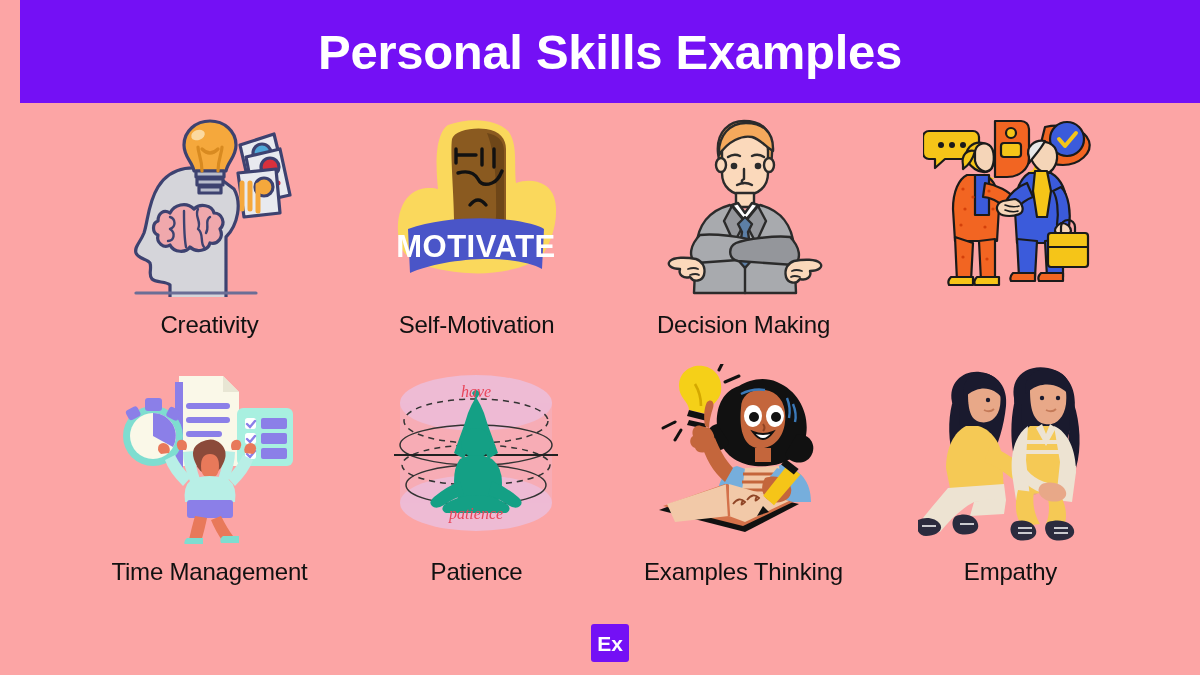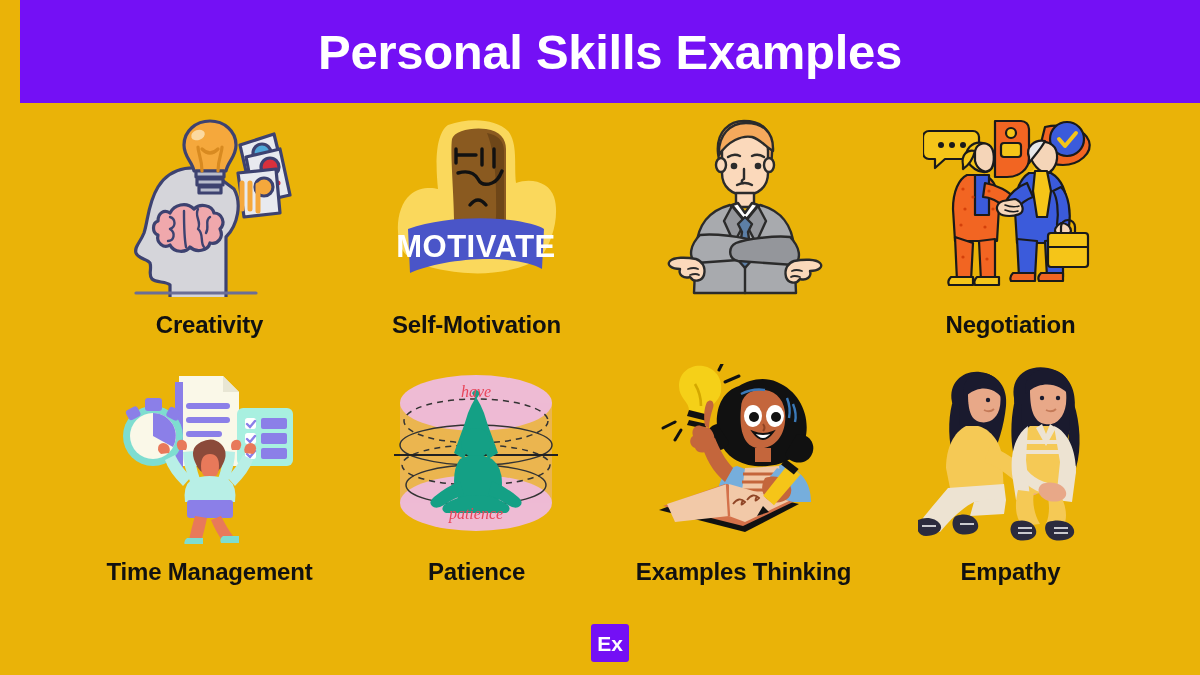--- a/index.html
+++ b/index.html
@@ -6,21 +6,21 @@
   * { box-sizing: border-box; margin: 0; padding: 0; }
   html, body {
     width: 1200px; height: 675px;
     background: #ffffff;
     font-family: "Liberation Sans", sans-serif;
     overflow: hidden;
   }
   .page {
     position: relative;
     width: 1200px; height: 675px;
-    background: #eab308;
+    background: #fca5a5;
     display: flex;
     flex-direction: column;
     padding-left: 20px;
   }
 
   
   .header {
     height: 103px;
     background: #7410f5;
     display: flex;
@@ -55,21 +55,21 @@
     height: 180px;
     width: 100%;
     display: flex;
     align-items: center;
     justify-content: center;
   }
   .art svg { display: block; }
   .cell-label {
     margin-top: 14px;
     font-size: 24px;
-    font-weight: bold;
+    font-weight: normal;
     color: #111111;
     letter-spacing: -0.2px;
     text-align: center;
     white-space: nowrap;
   }
 
   
   .footer {
     flex: 0 0 auto;
     height: 64px;
@@ -233,20 +233,21 @@
                      C22 158 28 162 34 160 C38 166 46 164 48 158 C50 150 46 144 40 142 Z" fill="#FBD9BB"></path>
             <path d="M138 144 C148 142 160 142 164 146 C168 150 162 154 154 154
                      C156 160 150 164 144 162 C140 168 132 166 130 160 C128 152 132 146 138 144 Z" fill="#FBD9BB"></path>
             <path d="M32 152 q6 -2 10 0 M34 158 q6 -2 9 0" fill="none" stroke-width="1.8"></path>
             <path d="M146 154 q-6 -2 -10 0 M144 160 q-6 -2 -9 0" fill="none" stroke-width="1.8"></path>
 
             <path d="M89 150 v26" fill="none"></path>
           </g>
         </svg>
       </div>
+      <div class="cell-label">Decision Making</div>
     </div>
 
     <div class="cell">
       <div class="art">
         <svg width="175" height="180" viewBox="0 0 175 180">
           <g stroke="#1A1A1A" stroke-width="2.2" stroke-linejoin="round" stroke-linecap="round">
 
             <path d="M6 14 h44 a6 6 0 0 1 6 6 v16 a6 6 0 0 1 -6 6 h-28 l-10 9 v-9 h-6 a6 6 0 0 1 -6 -6 v-16 a6 6 0 0 1 6 -6 z" fill="#F5C518"></path>
             <circle cx="18" cy="28" r="3" fill="#1A1A1A" stroke="none"></circle>
             <circle cx="29" cy="28" r="3" fill="#1A1A1A" stroke="none"></circle>
@@ -310,21 +311,20 @@
 
             <path d="M138 70 C146 78 148 96 146 110 L134 108 C136 94 134 80 130 74 Z" fill="#3B5BDB"></path>
             <path d="M138 106 C144 106 148 110 148 114 L146 118 h-12 l-2 -4 c0 -4 4 -8 8 -8 z" fill="#F5D5B8"></path>
 
             <path d="M128 116 h34 a3 3 0 0 1 3 3 v28 a3 3 0 0 1 -3 3 h-34 a3 3 0 0 1 -3 -3 v-28 a3 3 0 0 1 3 -3 z" fill="#F5C518"></path>
             <path d="M138 116 v-6 a7 7 0 0 1 14 0 v6" fill="none"></path>
             <path d="M125 130 h40" fill="none"></path>
           </g>
         </svg>
       </div>
-      <div class="cell-label">Negotiation</div>
     </div>
 
     <div class="cell">
       <div class="art">
         <svg width="185" height="180" viewBox="0 0 185 180">
 
           <path d="M62 12 h44 l16 16 v74 h-60 z" fill="#FAF8E8"></path>
           <path d="M106 12 v16 h16 z" fill="#E8E6D4"></path>
           <path d="M58 18 h8 v88 h-8 z" fill="#8B7FE8"></path>
           <g stroke="#8B7FE8" stroke-width="6" stroke-linecap="round">

